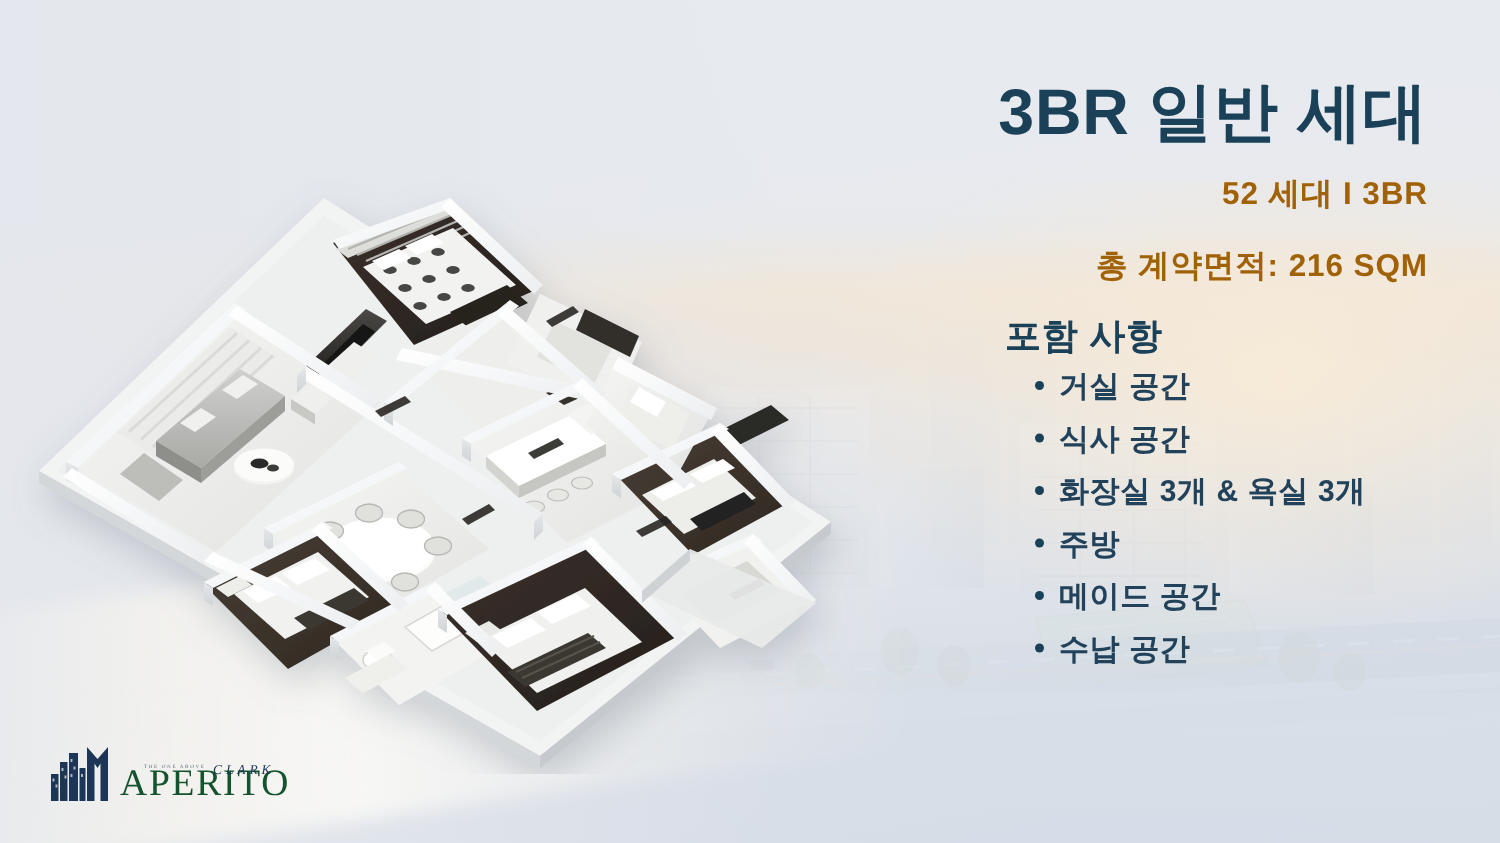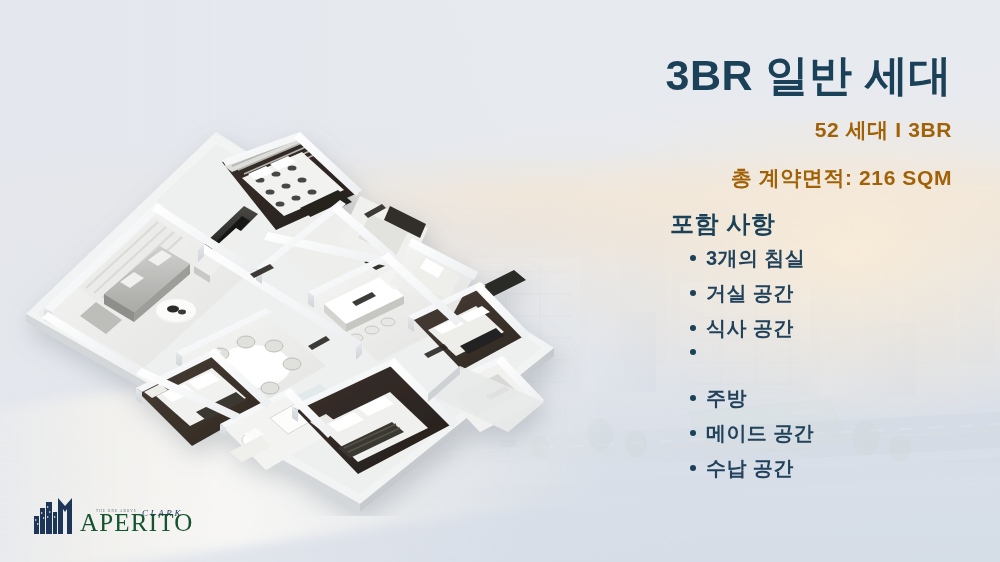--- a/index.html
+++ b/index.html
@@ -571,32 +571,29 @@
       <span>52 세대 I 3BR</span>
       <span class="l2">총 계약면적: 216 SQM</span>
     </div>
   </div>
 
   <div class="incl-block">
     <div class="incl-head">포함 사항</div>
     <ul class="incl-list">
       <li>
           <span class="dot"></span>
-          <span>3개의 침실</span>
-        </li>
-      <li>
-          <span class="dot"></span>
           <span>거실 공간</span>
         </li>
       <li>
           <span class="dot"></span>
           <span>식사 공간</span>
         </li>
       <li>
           <span class="dot"></span>
+          <span>화장실 3개 &amp; 욕실 3개</span>
         </li>
       <li>
           <span class="dot"></span>
           <span>주방</span>
         </li>
       <li>
           <span class="dot"></span>
           <span>메이드 공간</span>
         </li>
       <li>

